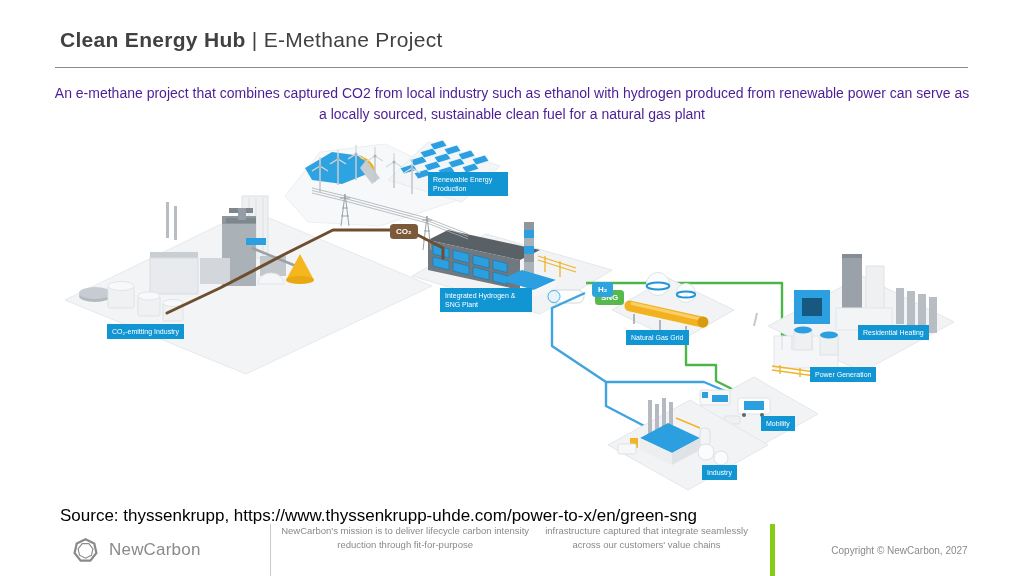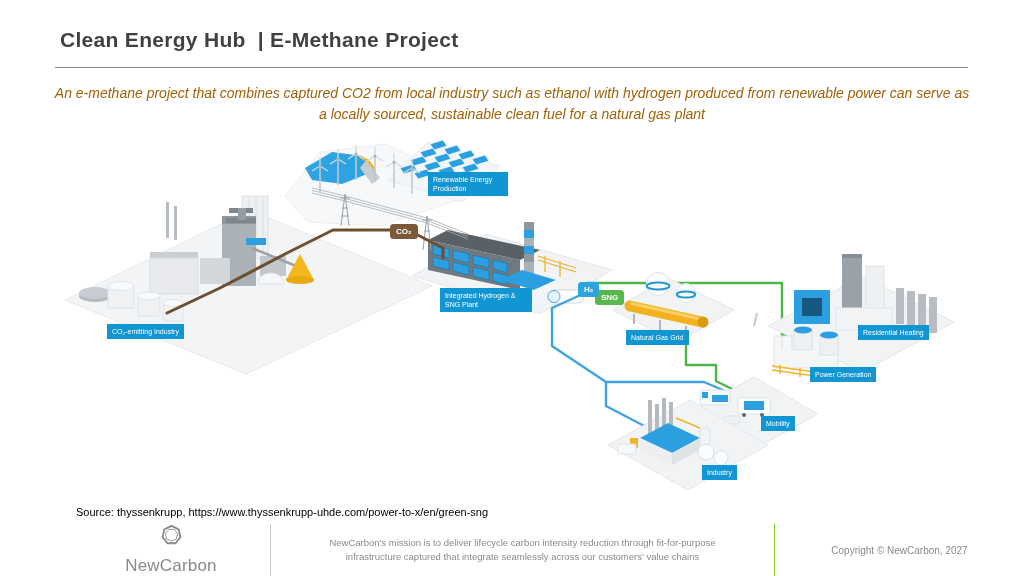--- a/index.html
+++ b/index.html
@@ -2,49 +2,49 @@
 <html><head>
 <meta charset="utf-8">
 <style>
   html,body{margin:0;padding:0;background:#ffffff;}
   body{width:1024px;height:576px;overflow:hidden;font-family:"Liberation Sans",sans-serif;}
   .slide{position:relative;width:1024px;height:576px;background:#fff;}
 
   
   .title{position:absolute;left:60px;top:28px;font-size:21px;color:#414141;letter-spacing:.3px;white-space:nowrap;}
   .title .t-bold{font-weight:700;}
-  .title .t-reg{font-weight:700;margin-left:6px;}
+  .title .t-reg{font-weight:400;}
   .title-rule{position:absolute;left:55px;top:67px;width:913px;border-top:1.5px solid #8a8a8a;}
 
   
   .subtitle{position:absolute;left:52px;top:83px;width:920px;text-align:center;
-    font-size:14px;line-height:21px;color:#a16207;font-style:italic;}
+    font-size:14px;line-height:21px;color:#4c1d95;}
 
   
   .diagram{position:absolute;left:0;top:138px;width:1024px;height:366px;}
   .diagram svg{position:absolute;left:0;top:0;}
 
   .dlabel{position:absolute;background:#1195d3;color:#fff;font-size:7px;line-height:9px;
     padding:3px 5px;white-space:nowrap;}
   .dlabel.two{white-space:normal;}
   .chip{position:absolute;color:#fff;font-size:8px;font-weight:700;line-height:10px;
     padding:2.5px 6px;border-radius:3.5px;white-space:nowrap;}
   .chip.brown{background:#7c5a39;margin-left:27px;}
   .chip.green{background:#57b84c;margin-top:27px;}
   .chip.blue{background:#2ea4de;}
 
   
-  .source{position:absolute;left:76px;top:506px;font-size:11px;color:#000;}
+  .source{position:absolute;left:60px;top:506px;font-size:17px;color:#000;}
 
   
   .footer{position:absolute;left:0;top:524px;width:1024px;height:52px;display:flex;align-items:stretch;color:#8a8a8a;}
-  .f-left{width:270px;display:flex;align-items:center;padding-left:72px;box-sizing:border-box;gap:10px;flex-direction:column;}
+  .f-left{width:270px;display:flex;align-items:center;padding-left:72px;box-sizing:border-box;gap:10px;}
   .brand{font-size:17px;color:#8a8a8a;font-weight:500;letter-spacing:.2px;}
-  .f-center{width:505px;border-left:1px solid #c9c9c9;border-right:1px solid #84cc16;
-    display:flex;flex-direction:column;justify-content:center;text-align:center;
+  .f-center{width:505px;border-left:1px solid #c9c9c9;border-right:5px solid #84cc16;
+    display:flex;justify-content:center;text-align:center;
     font-size:9.5px;line-height:14px;color:#8a8a8a;padding:0 8px;box-sizing:border-box;}
   .f-center b{font-weight:700;}
   .f-right{flex:1;display:flex;align-items:center;justify-content:center;font-size:10px;color:#8a8a8a;}
 </style>
 </head>
 <body>
 
 <div class="slide">
 
   <div class="title">
@@ -281,21 +281,21 @@
         <circle cx="721" cy="320" r="7" fill="#fbfcfd" stroke="#dde1e5"></circle>
         <rect x="618" y="306" width="18" height="10" rx="1.5" fill="#f6f8f9" stroke="#dfe3e6"></rect>
       </g>
     </svg>
 
     <div class="dlabel two" style="left:428px;top:34px;width:70px;">Renewable Energy Production</div>
     <div class="chip brown" style="left:363px;top:86px;">CO₂</div>
     <div class="dlabel two" style="left:440px;top:150px;width:82px;">Integrated Hydrogen &amp; SNG Plant</div>
     <div class="dlabel" style="left:107px;top:186px;">CO₂-emitting Industry</div>
     <div class="chip green" style="left:595px;top:125px;">SNG</div>
-    <div class="chip blue" style="left:578px;top:144px;">H₂</div>
+    <div class="chip blue" style="left:592px;top:144px;">H₂</div>
     <div class="dlabel" style="left:626px;top:192px;">Natural Gas Grid</div>
     <div class="dlabel" style="left:858px;top:187px;">Residential Heating</div>
     <div class="dlabel" style="left:810px;top:229px;">Power Generation</div>
     <div class="dlabel" style="left:761px;top:278px;">Mobility</div>
     <div class="dlabel" style="left:702px;top:327px;">Industry</div>
   </div>
 
   <div class="source">Source: thyssenkrupp, https://www.thyssenkrupp-uhde.com/power-to-x/en/green-sng</div>
 
   <div class="footer">

